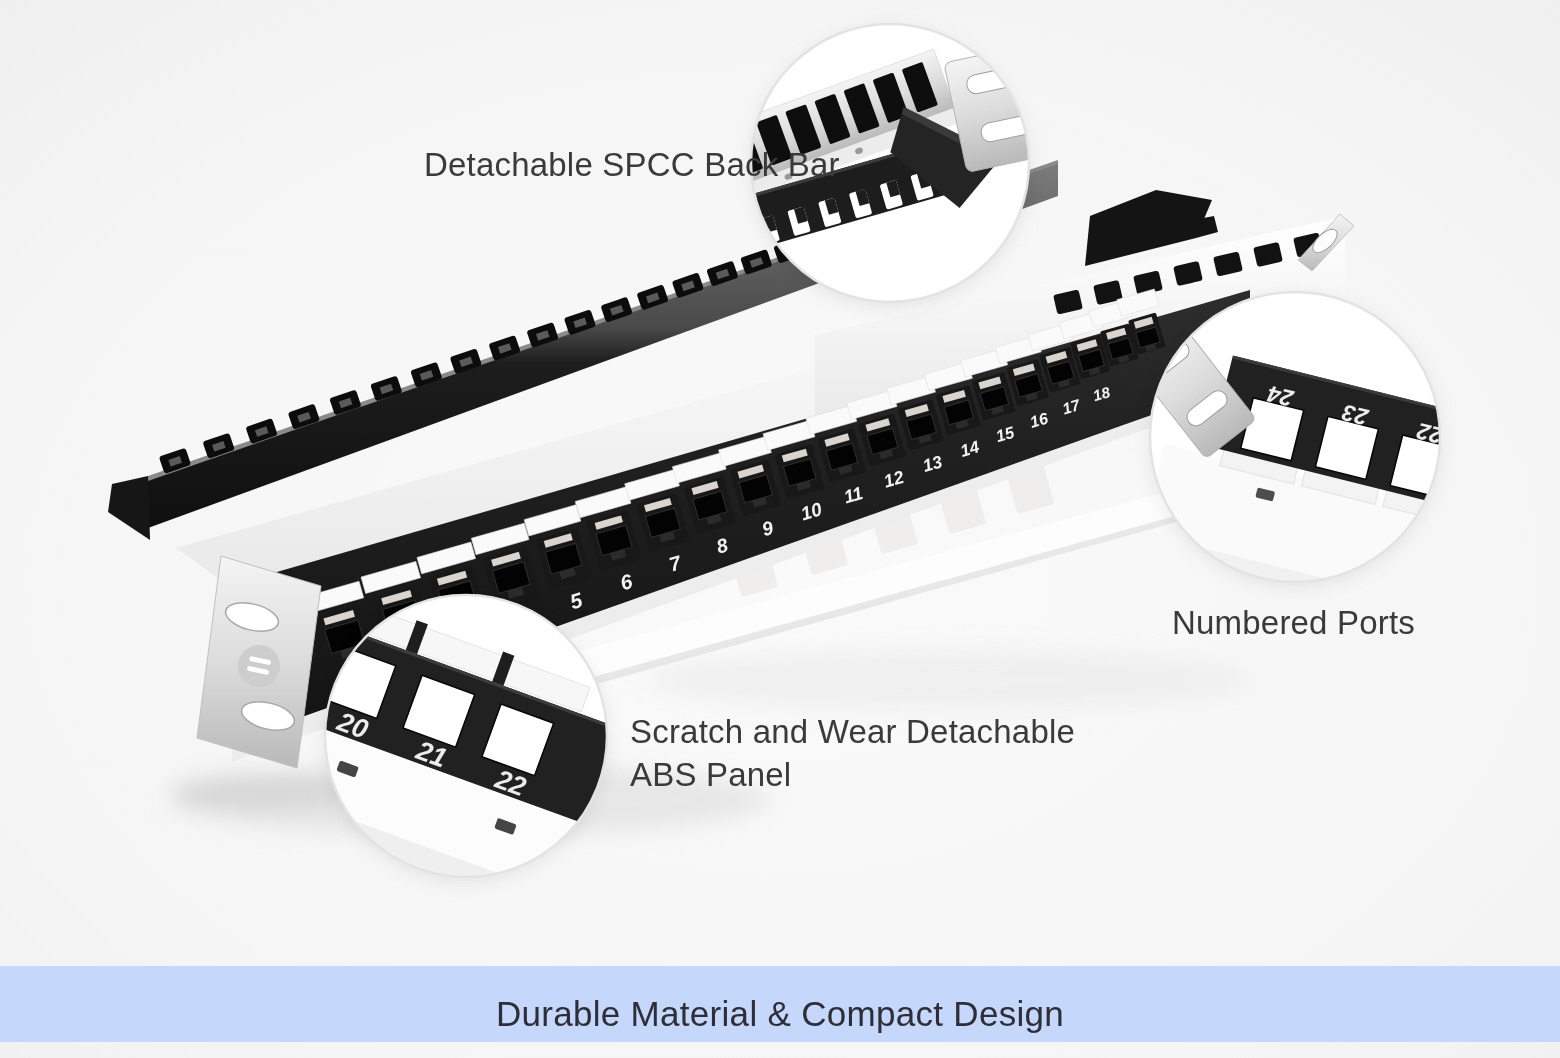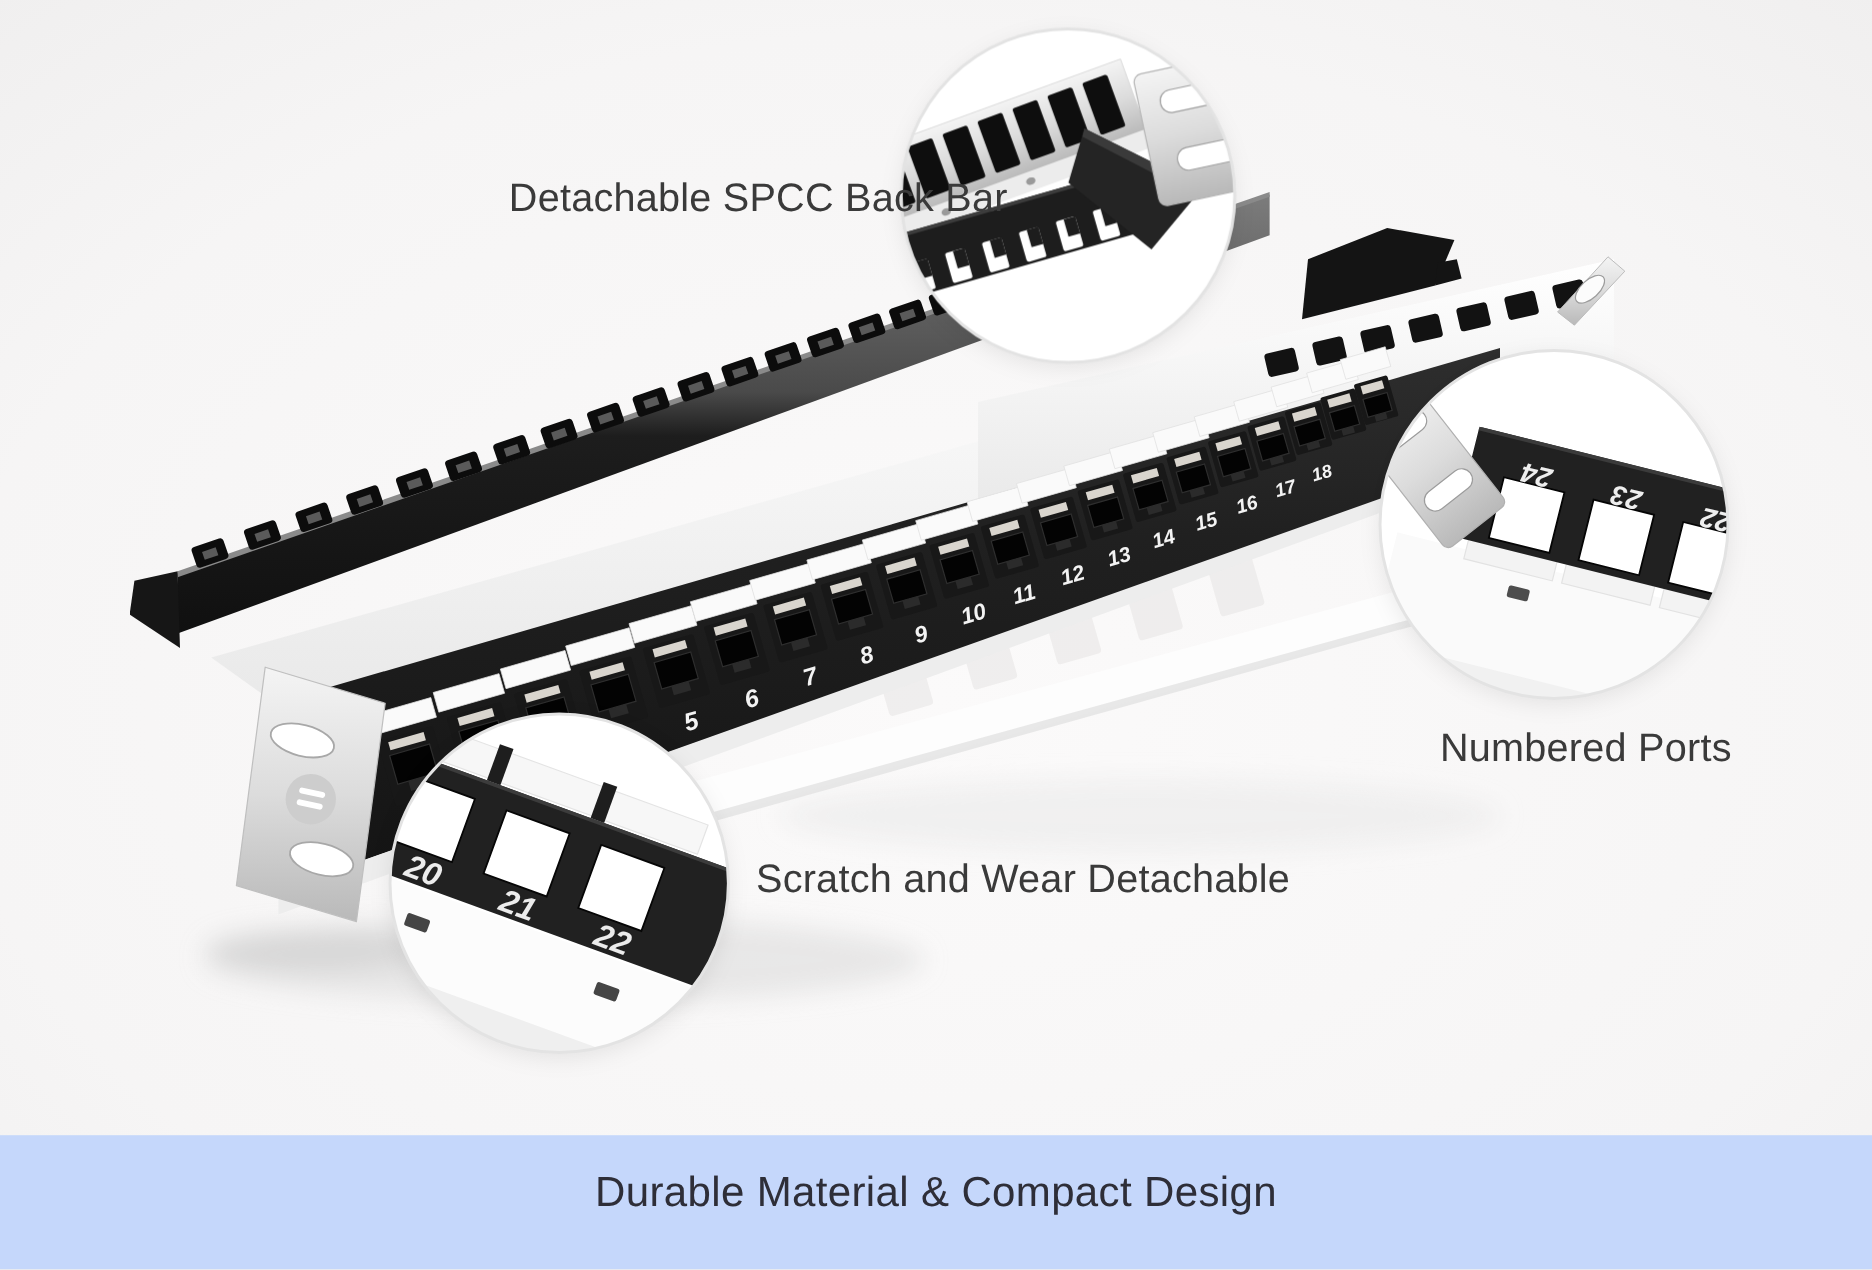--- a/index.html
+++ b/index.html
@@ -1,21 +1,21 @@
 <!DOCTYPE html>
 <html><head>
 <meta charset="utf-8">
 <style>
   html,body{margin:0;padding:0;background:#e8e8e8;}
   #stage{position:relative;width:1560px;height:1058px;overflow:hidden;margin:0 auto;
          background:#f5f4f4;font-family:"Liberation Sans",sans-serif;}
   #scene{position:absolute;left:0;top:0;}
   .lbl{position:absolute;font-size:33px;color:#3a3a3a;letter-spacing:.2px;white-space:nowrap;}
   .lbl2{line-height:43px;}
-  #banner{position:absolute;left:0;bottom:0;width:100%;height:112px;background:#c5d7fb;}
+  #banner{position:absolute;left:0;bottom:16px;width:100%;height:76px;background:#c5d7fb;}
   #banner div{width:100%;text-align:center;line-height:96px;font-size:35px;color:#2e2e38;letter-spacing:.3px;}
   svg text{font-family:"Liberation Sans",sans-serif;}
 </style>
 </head>
 <body>
 
 <div id="stage">
 
 <svg id="scene" width="1560" height="1058" viewBox="0 0 1560 1058">
   <defs>
@@ -483,22 +483,23 @@
         <text x="58" y="38" text-anchor="middle" font-size="27" font-style="italic" font-weight="bold" fill="#ececec">22</text>
         <rect x="-110" y="66" width="20" height="11" rx="2" fill="#454545"></rect>
         <rect x="58" y="66" width="20" height="11" rx="2" fill="#454545"></rect>
       </g>
     </g>
     <circle cx="466" cy="736" r="141" fill="none" stroke="#e3e3e3" stroke-width="2.5"></circle>
   </g>
 </svg>
 
 <div class="lbl" style="left: 424px; top: 146px; color: rgb(58, 58, 58);">Detachable SPCC Back Bar</div>
-<div class="lbl" style="left: 1200px; top: 604px; color: rgb(58, 58, 58);">Numbered Ports</div>
+<div class="lbl" style="left: 1172px; top: 604px; color: rgb(58, 58, 58);">Numbered Ports</div>
 <div class="lbl lbl2" style="left: 630px; top: 710px; color: rgb(58, 58, 58);">
   <div>Scratch and Wear Detachable</div>
+  <div>ABS Panel</div>
 </div>
 
 <div id="banner" style="background: rgb(197, 215, 251);">
   <div style="color: rgb(46, 46, 56);">Durable Material &amp; Compact Design</div>
 </div>
 
 </div>
 
 </body></html>

